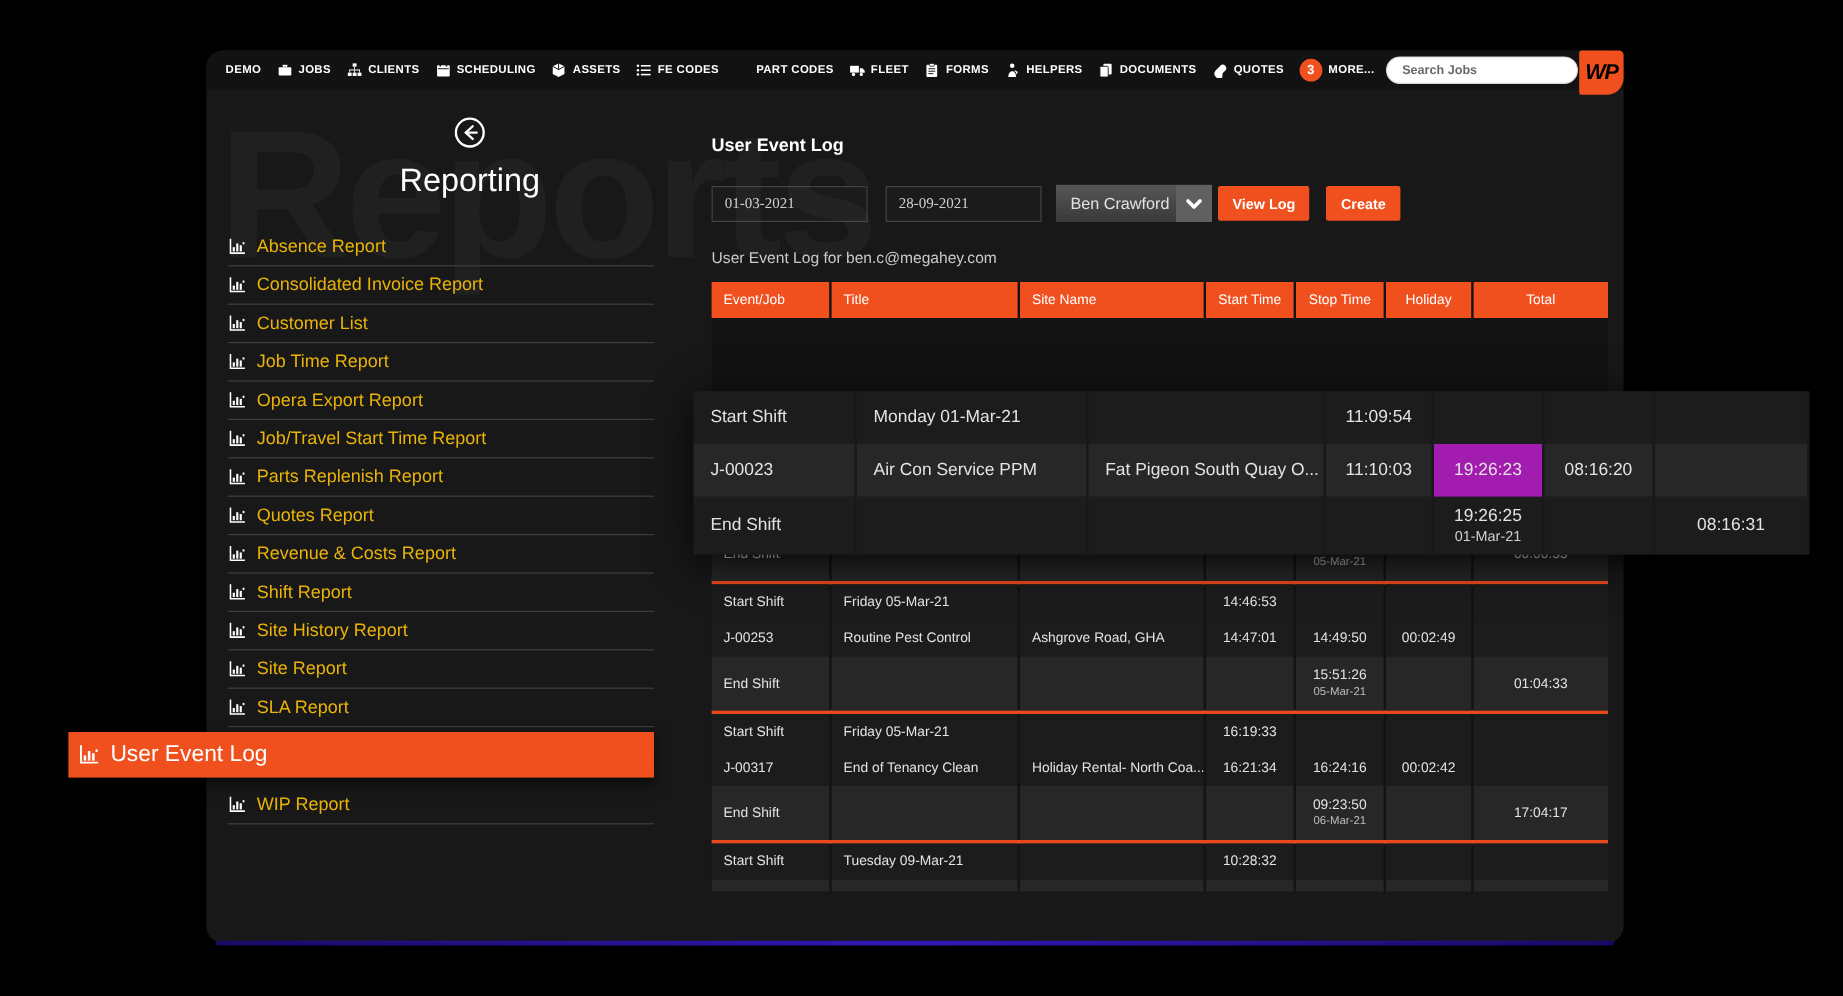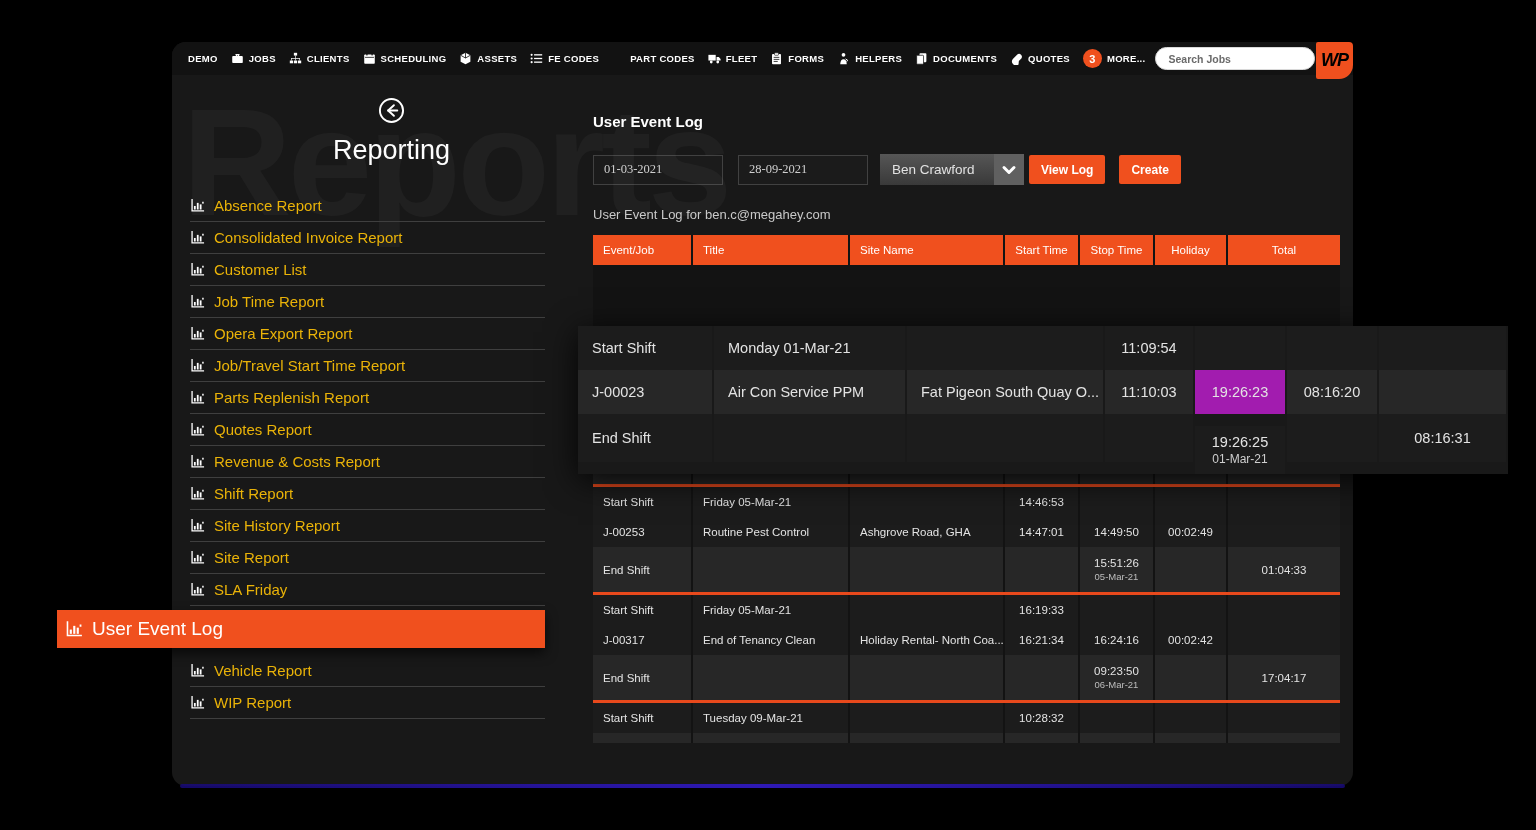--- a/index.html
+++ b/index.html
@@ -48,21 +48,21 @@
   .sb-item.active svg { width:18px; height:18px; }
 
   
   .main { flex:1; padding:38px 13px 0 0; }
   .main h2 { font-size:15px; font-weight:700; color:#fff; margin-bottom:24px; }
   .filters { display:flex; align-items:center; margin-bottom:22px; }
   .date-input { width:130px; height:30px; background:#1b1b1b; border:1px solid #414141;
     color:#cfcfcf; font-size:12.5px; padding:0 10px; outline:none;
     font-family:Liberation Serif, serif; }
   .gap15 { width:15px; } .gap12 { width:12px; } .gap14 { width:14px; } .gap5 { width:5px; }
-  .select { width:144px; height:31px; display:flex; cursor:pointer; }
+  .select { width:130px; height:31px; display:flex; cursor:pointer; }
   .select-label { flex:1; background:linear-gradient(180deg,#565656,#393939);
     color:#e2e2e2; font-size:13.5px; display:flex; align-items:center; padding-left:12px; }
   .select-caret { width:30px; background:#606060; display:flex; align-items:center; justify-content:center; }
   .select-caret svg { width:16px; height:16px; }
   .btn { height:29px; padding:0 12px; background:var(--accent); border:none; border-radius:2px;
     color:#fff; font-size:12px; font-weight:700; cursor:pointer;
     font-family:"Liberation Sans",sans-serif; }
   .subtitle { color:#c9c9c9; font-size:13px; margin-bottom:13px; }
 
   
@@ -341,41 +341,31 @@
             <span>Site Report</span>
           </div>
           <div class="sb-item">
             <svg viewBox="0 0 16 16" fill="#fff">
               <path d="M1.5 1v13.5H15v-1.4H2.9V1z"></path>
               <rect x="4.2" y="8.5" width="1.9" height="3.8"></rect>
               <rect x="7.3" y="5.2" width="1.9" height="7.1"></rect>
               <rect x="10.4" y="6.8" width="1.9" height="5.5"></rect>
               <rect x="13" y="4" width="1.6" height="2"></rect>
             </svg>
-            <span>SLA Friday</span>
+            <span>SLA Report</span>
           </div>
           <div class="sb-item active">
             <svg viewBox="0 0 16 16" fill="#fff">
               <path d="M1.5 1v13.5H15v-1.4H2.9V1z"></path>
               <rect x="4.2" y="8.5" width="1.9" height="3.8"></rect>
               <rect x="7.3" y="5.2" width="1.9" height="7.1"></rect>
               <rect x="10.4" y="6.8" width="1.9" height="5.5"></rect>
               <rect x="13" y="4" width="1.6" height="2"></rect>
             </svg>
             <span>User Event Log</span>
-          </div>
-          <div class="sb-item">
-            <svg viewBox="0 0 16 16" fill="#fff">
-              <path d="M1.5 1v13.5H15v-1.4H2.9V1z"></path>
-              <rect x="4.2" y="8.5" width="1.9" height="3.8"></rect>
-              <rect x="7.3" y="5.2" width="1.9" height="7.1"></rect>
-              <rect x="10.4" y="6.8" width="1.9" height="5.5"></rect>
-              <rect x="13" y="4" width="1.6" height="2"></rect>
-            </svg>
-            <span>Vehicle Report</span>
           </div>
           <div class="sb-item">
             <svg viewBox="0 0 16 16" fill="#fff">
               <path d="M1.5 1v13.5H15v-1.4H2.9V1z"></path>
               <rect x="4.2" y="8.5" width="1.9" height="3.8"></rect>
               <rect x="7.3" y="5.2" width="1.9" height="7.1"></rect>
               <rect x="10.4" y="6.8" width="1.9" height="5.5"></rect>
               <rect x="13" y="4" width="1.6" height="2"></rect>
             </svg>
             <span>WIP Report</span>
@@ -551,21 +541,21 @@
           <div class="c center" style="width: 88px; height: 44px; background: rgb(39, 39, 39);">11:10:03</div>
           <div class="c center" style="width: 90px; height: 44px; background: #a21caf; text-align: right;">19:26:23</div>
           <div class="c center" style="width: 90px; height: 44px; background: rgb(39, 39, 39);">08:16:20</div>
           <div class="c center" style="width: 127px; height: 44px; background: rgb(39, 39, 39);"></div>
         </div>
         <div class="trow">
           <div class="c" style="width: 134px; height: 48px; background: rgb(28, 28, 28);">End Shift</div>
           <div class="c" style="width: 191px; height: 48px; background: rgb(28, 28, 28);"></div>
           <div class="c" style="width: 196px; height: 48px; background: rgb(28, 28, 28);"></div>
           <div class="c center" style="width: 88px; height: 48px; background: rgb(28, 28, 28);"></div>
-          <div class="c center stack" style="width: 90px; height: 48px; background: rgb(28, 28, 28); margin-top: 12px;">
+          <div class="c center stack" style="width: 90px; height: 48px; background: rgb(28, 28, 28);">
             <span>19:26:25</span>
             <span class="d2">01-Mar-21</span>
           </div>
           <div class="c center" style="width: 90px; height: 48px; background: rgb(28, 28, 28);"></div>
           <div class="c center" style="width: 127px; height: 48px; background: rgb(28, 28, 28);">08:16:31</div>
         </div>
       </div>
   </div>
 </div>
 

